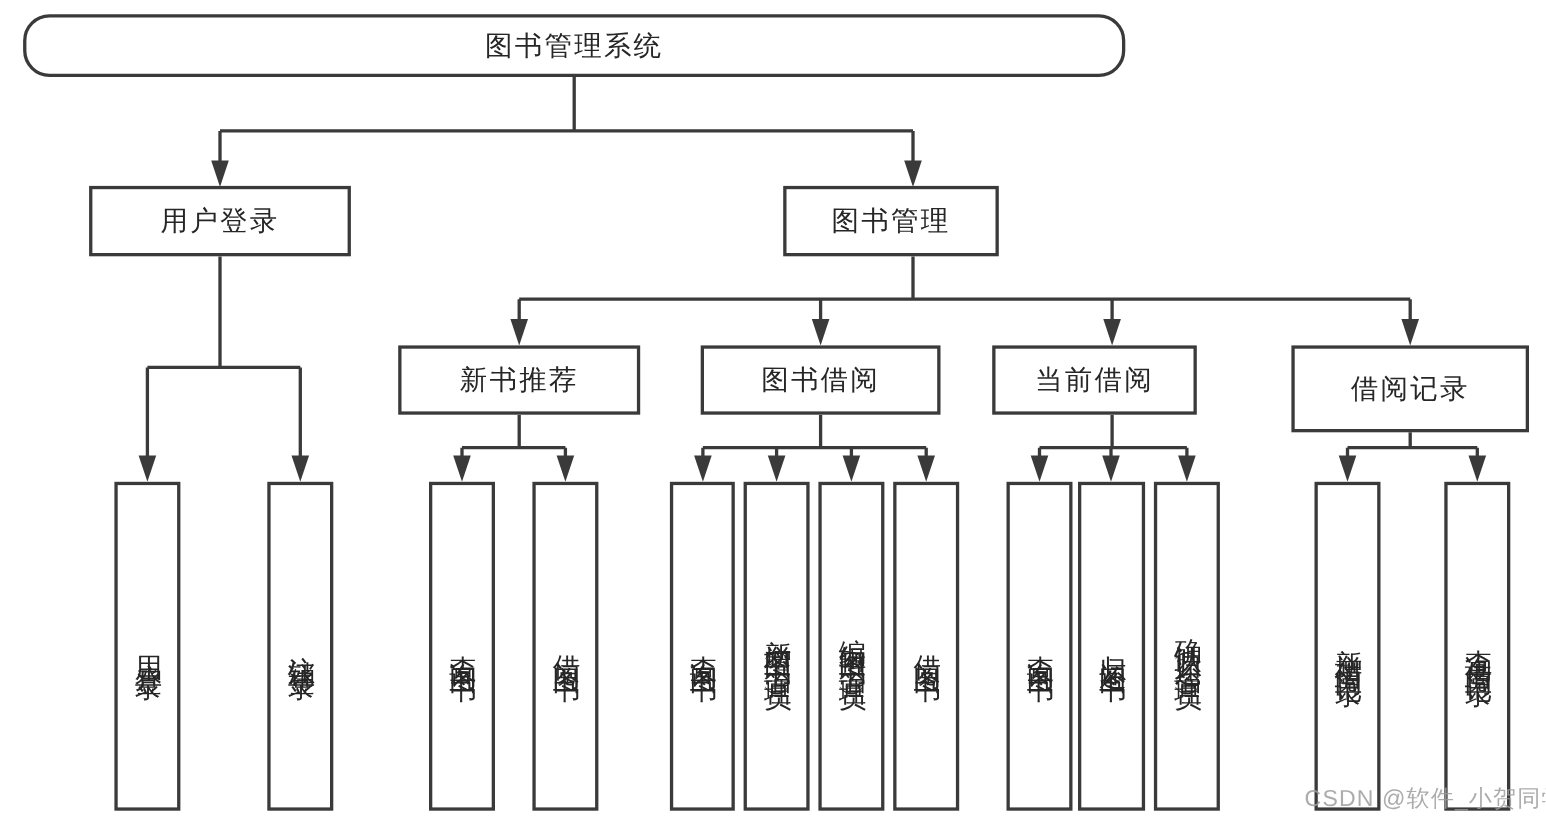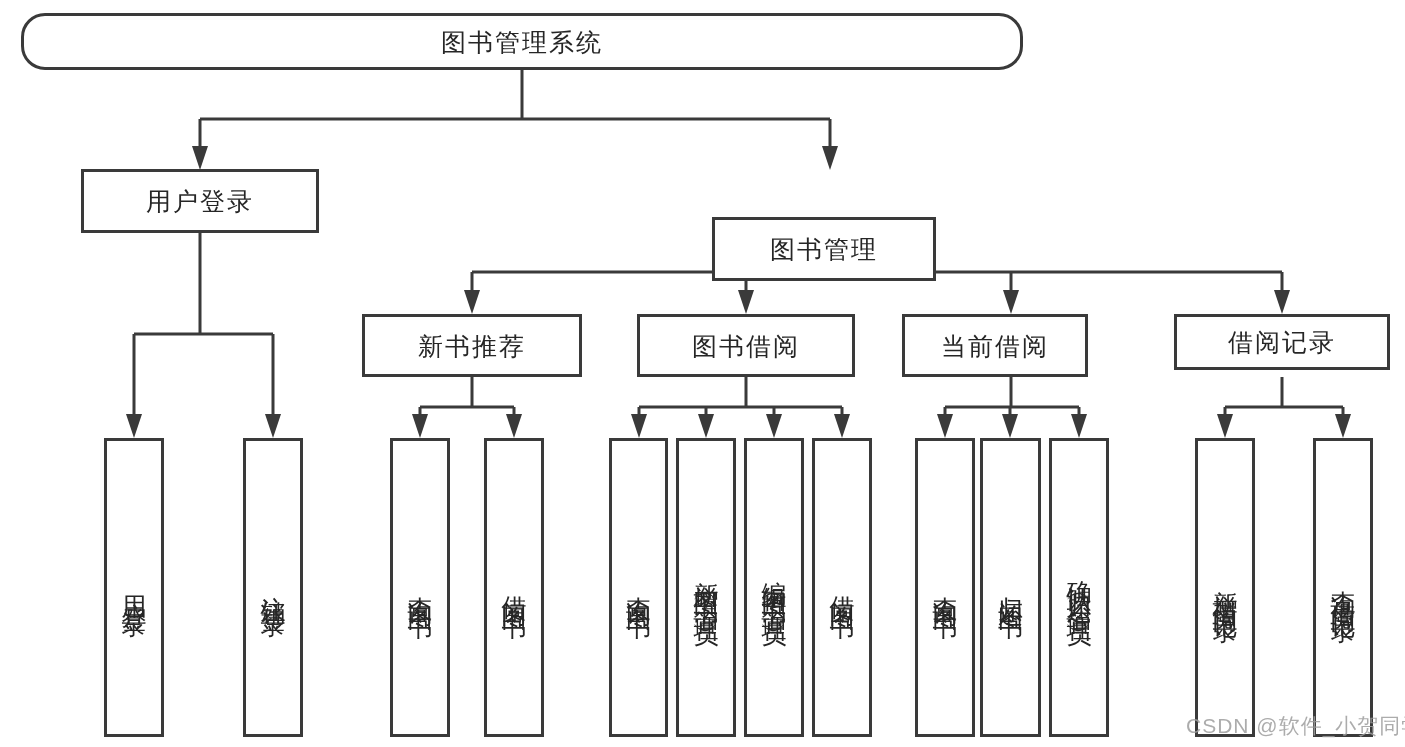--- a/index.html
+++ b/index.html
@@ -41,26 +41,26 @@
     writing-mode: vertical-rl;
     text-orientation: mixed;
     letter-spacing: 6px;
     line-height: 1;
     white-space: nowrap;
   }
   
   .n-root        { left: 21px;   top: 13px;  width: 1002px; height: 57px; border-radius: 24px; }
   
   .n-login       { left: 81px;   top: 169px; width: 238px;  height: 64px; }
-  .n-mgmt        { left: 712px;  top: 169px; width: 224px;  height: 64px; margin-top: 48px; }
+  .n-mgmt        { left: 712px;  top: 169px; width: 196px;  height: 64px; }
   
   .n-rec         { left: 362px;  top: 314px; width: 220px;  height: 63px; }
   .n-borrow      { left: 637px;  top: 314px; width: 218px;  height: 63px; }
   .n-current     { left: 902px;  top: 314px; width: 186px;  height: 63px; }
-  .n-record      { left: 1174px; top: 314px; width: 216px;  height: 56px; }
+  .n-record      { left: 1174px; top: 314px; width: 216px;  height: 79px; }
   
   .leaf          { top: 438px; height: 299px; }
   .n-login-0     { left: 104px;  width: 60px; }
   .n-login-1     { left: 243px;  width: 60px; }
   .n-rec-0       { left: 390px;  width: 60px; }
   .n-rec-1       { left: 484px;  width: 60px; }
   .n-bor-0       { left: 609px;  width: 59px; }
   .n-bor-1       { left: 676px;  width: 60px; }
   .n-bor-2       { left: 744px;  width: 60px; }
   .n-bor-3       { left: 812px;  width: 60px; }

